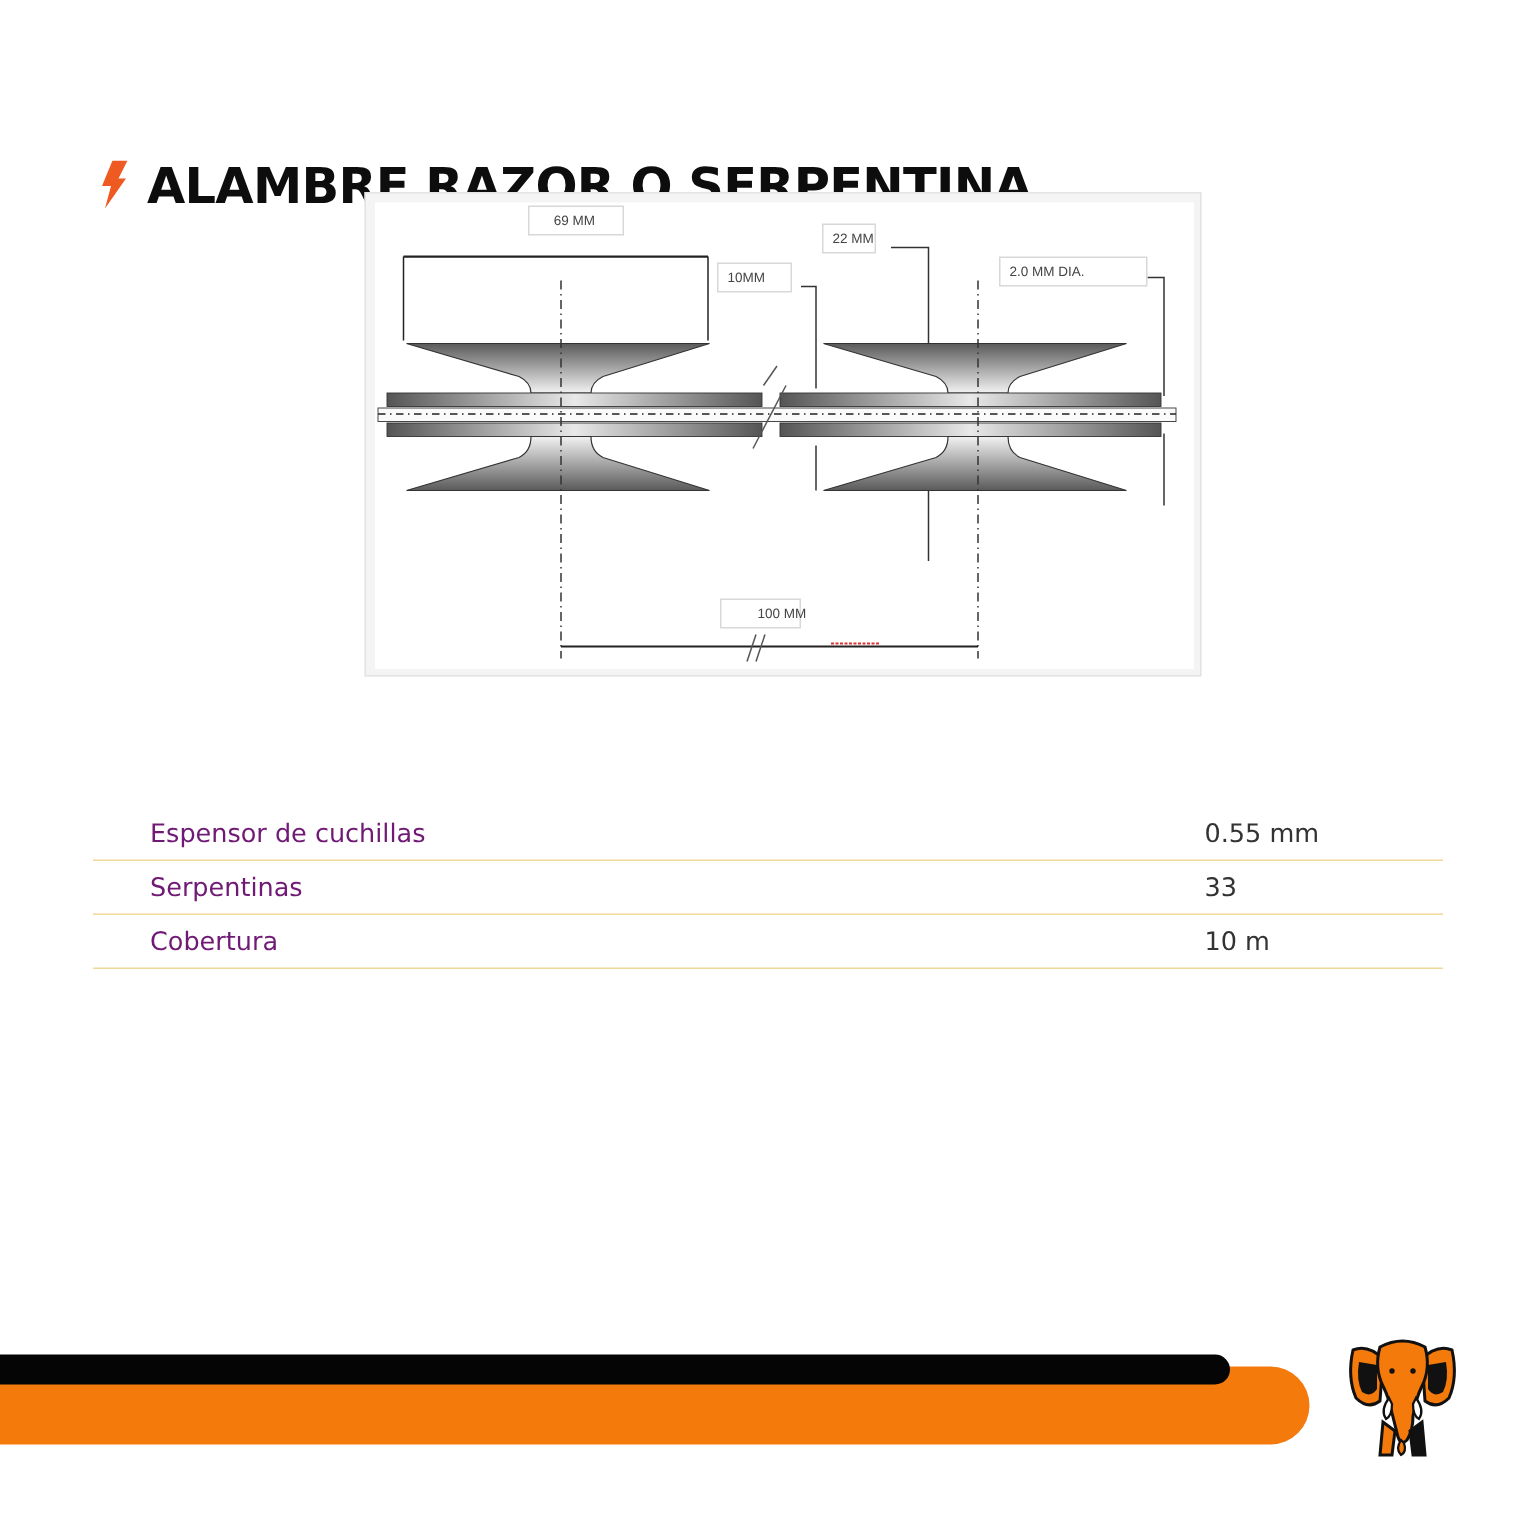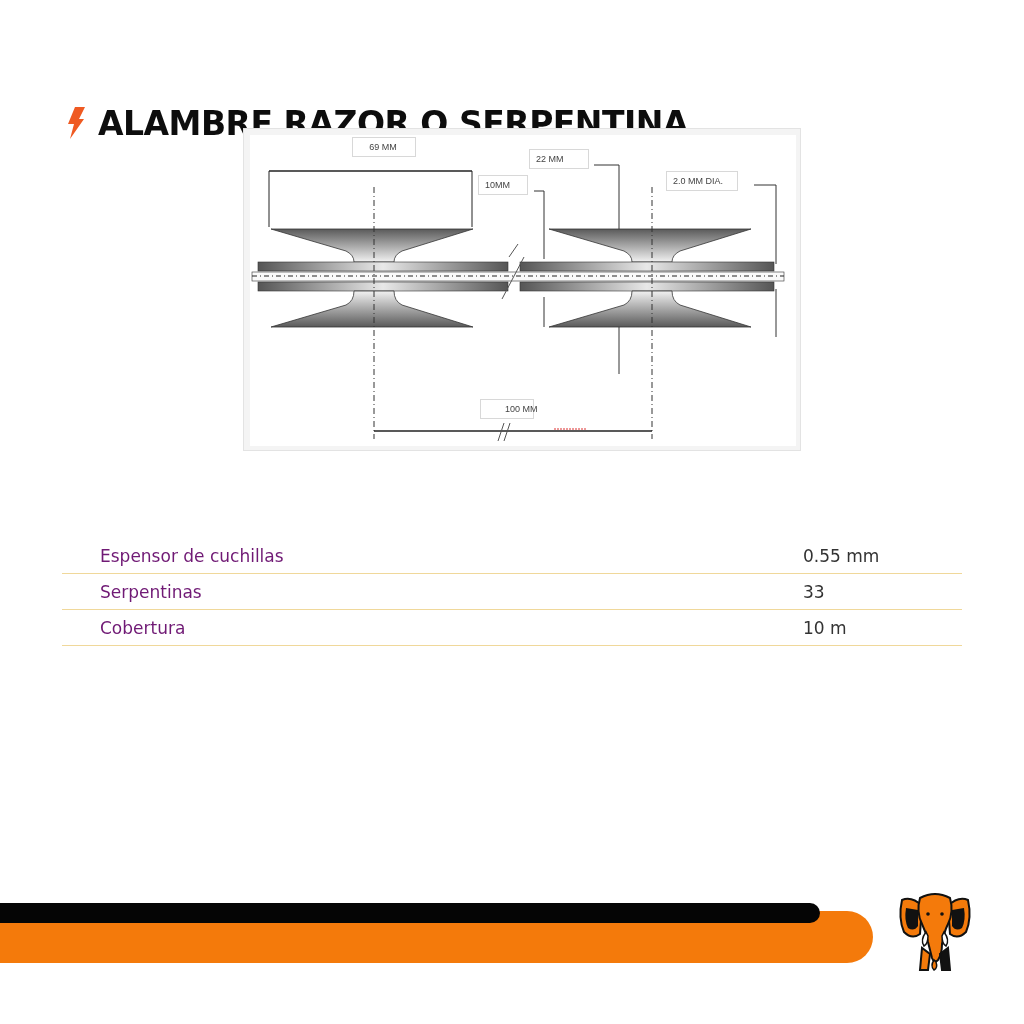--- a/index.html
+++ b/index.html
@@ -86,22 +86,22 @@
     <line x1="532" y1="160" x2="532" y2="208" stroke="#333" stroke-width="1"></line>
 
     <line x1="130" y1="302" x2="408" y2="302" stroke="#222" stroke-width="1.3"></line>
     <line x1="254" y1="312" x2="260" y2="294" stroke="#555" stroke-width="1"></line>
     <line x1="260" y1="312" x2="266" y2="294" stroke="#555" stroke-width="1"></line>
     <line x1="310" y1="300" x2="342" y2="300" stroke="#d33" stroke-width="1.2" stroke-dasharray="2,1"></line>
   </svg>
 
   <div class="dim-label" style="left:108px; top:8px; width:64px;text-align:center;">69 MM</div>
   <div class="dim-label" style="left:234px; top:46px; width:50px;">10MM</div>
-  <div class="dim-label" style="left:285px; top:20px; width:60px;">22 MM</div>
-  <div class="dim-label" style="left:422px; top:42px; width:72px;">2.0 MM  DIA.</div>
+  <div class="dim-label" style="left:304px; top:20px; width:36px;">22 MM</div>
+  <div class="dim-label" style="left:422px; top:42px; width:99px;">2.0 MM  DIA.</div>
   <div class="dim-label" style="left:236px; top:270px; width:54px;padding-left:24px;">100 MM</div>
 </div>
 
 <div class="specs">
   <div class="spec-row">
     <span class="spec-label">Espensor de cuchillas</span>
     <span class="spec-value">0.55 mm</span>
   </div>
   <div class="spec-row">
     <span class="spec-label">Serpentinas</span>

